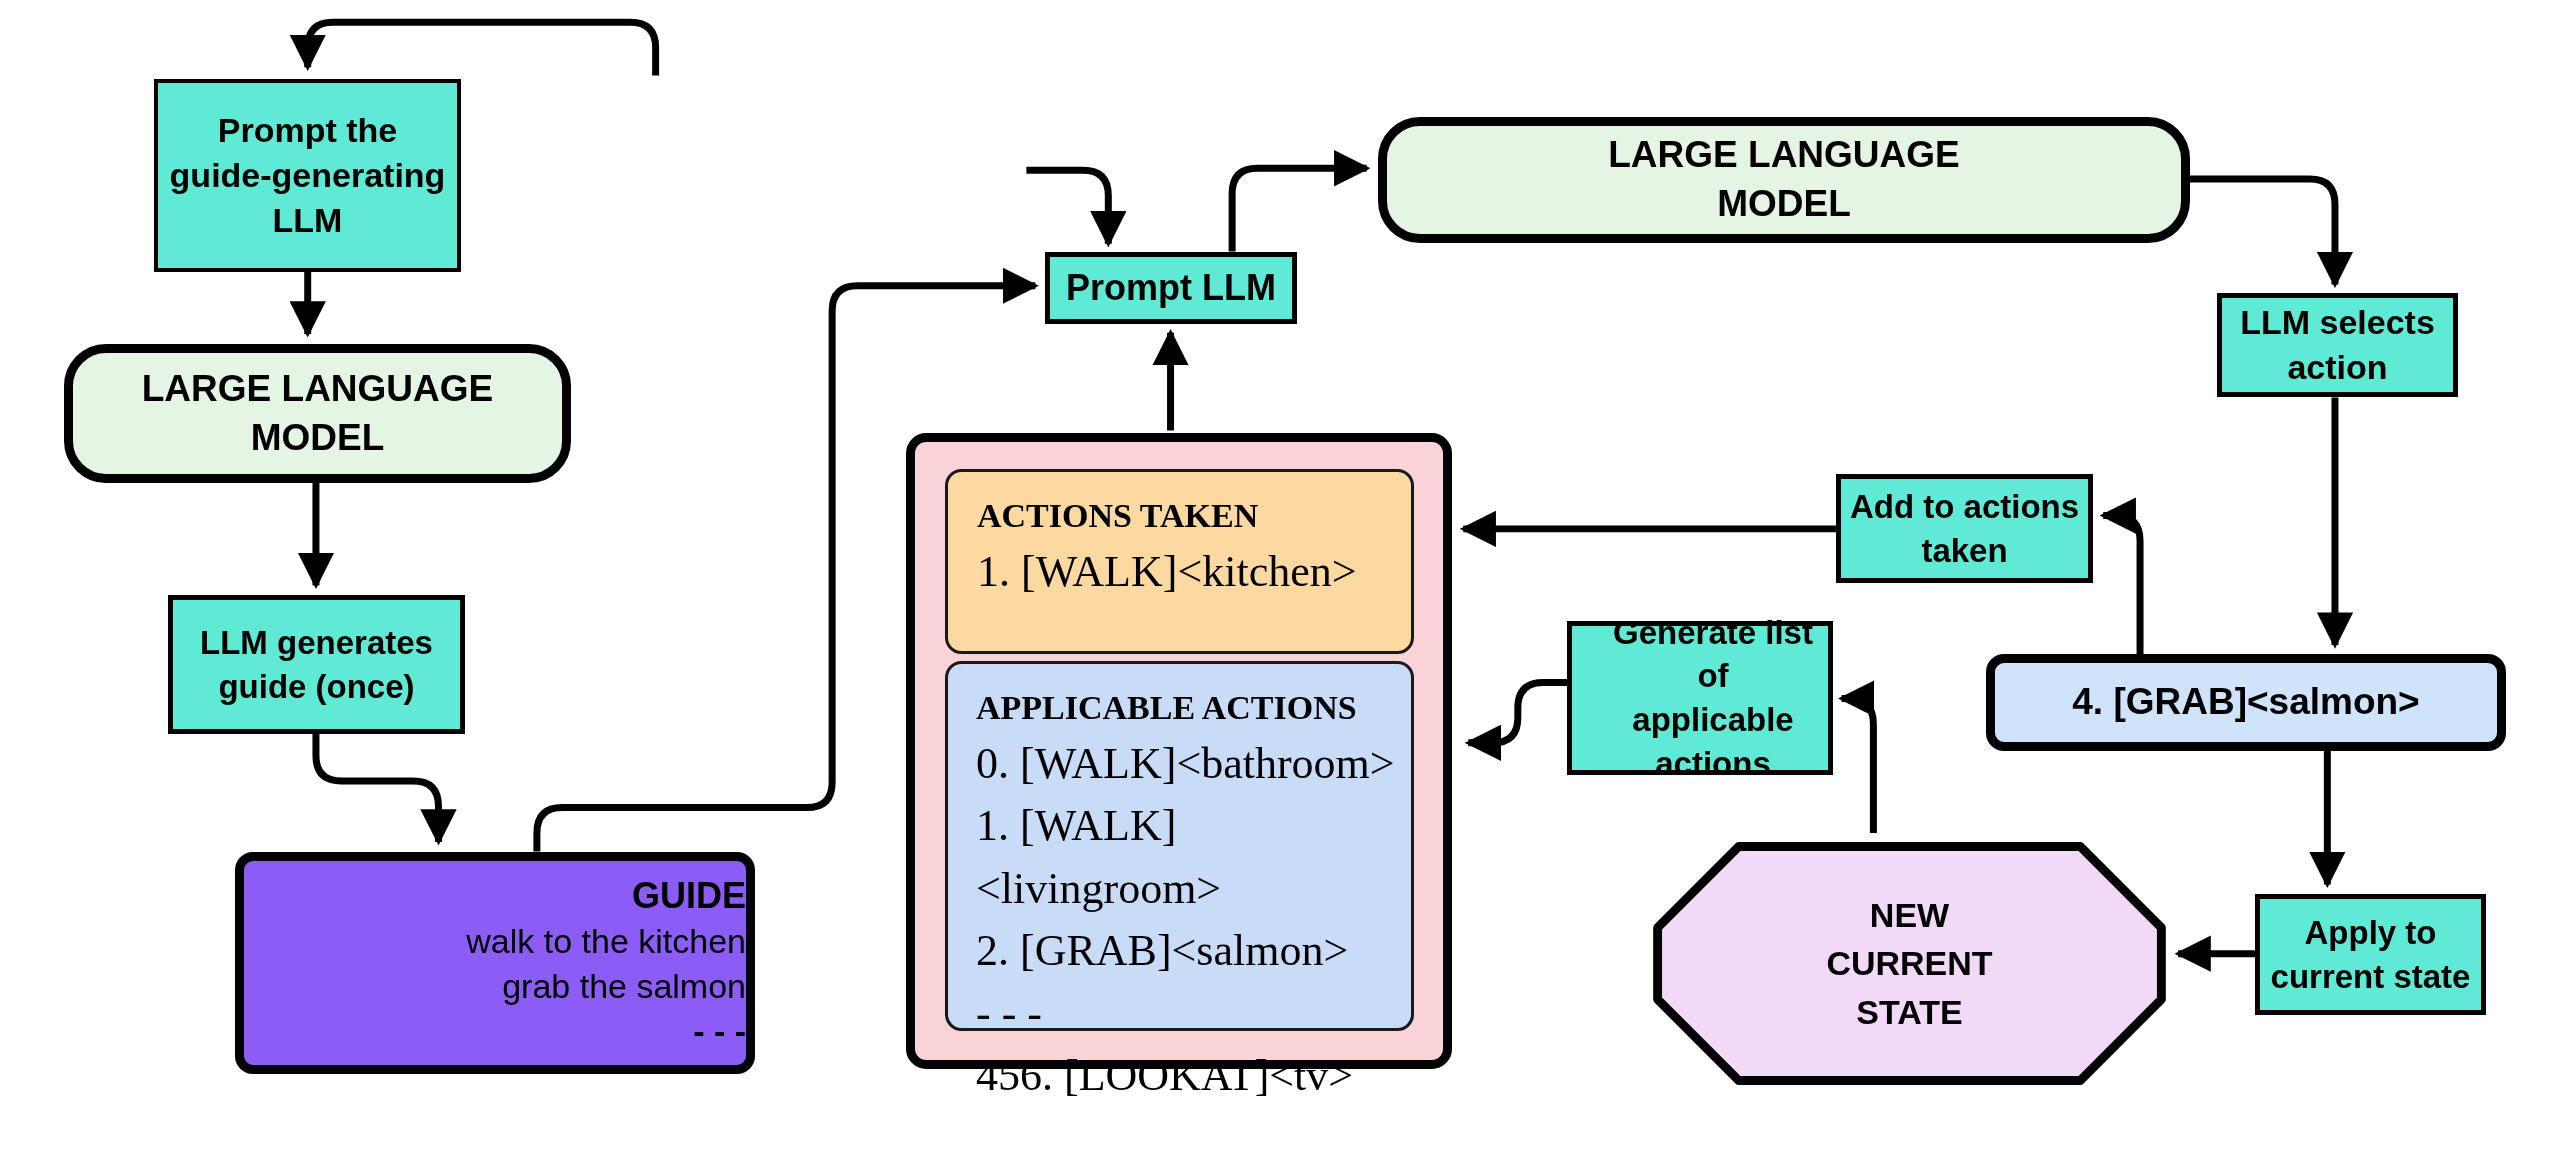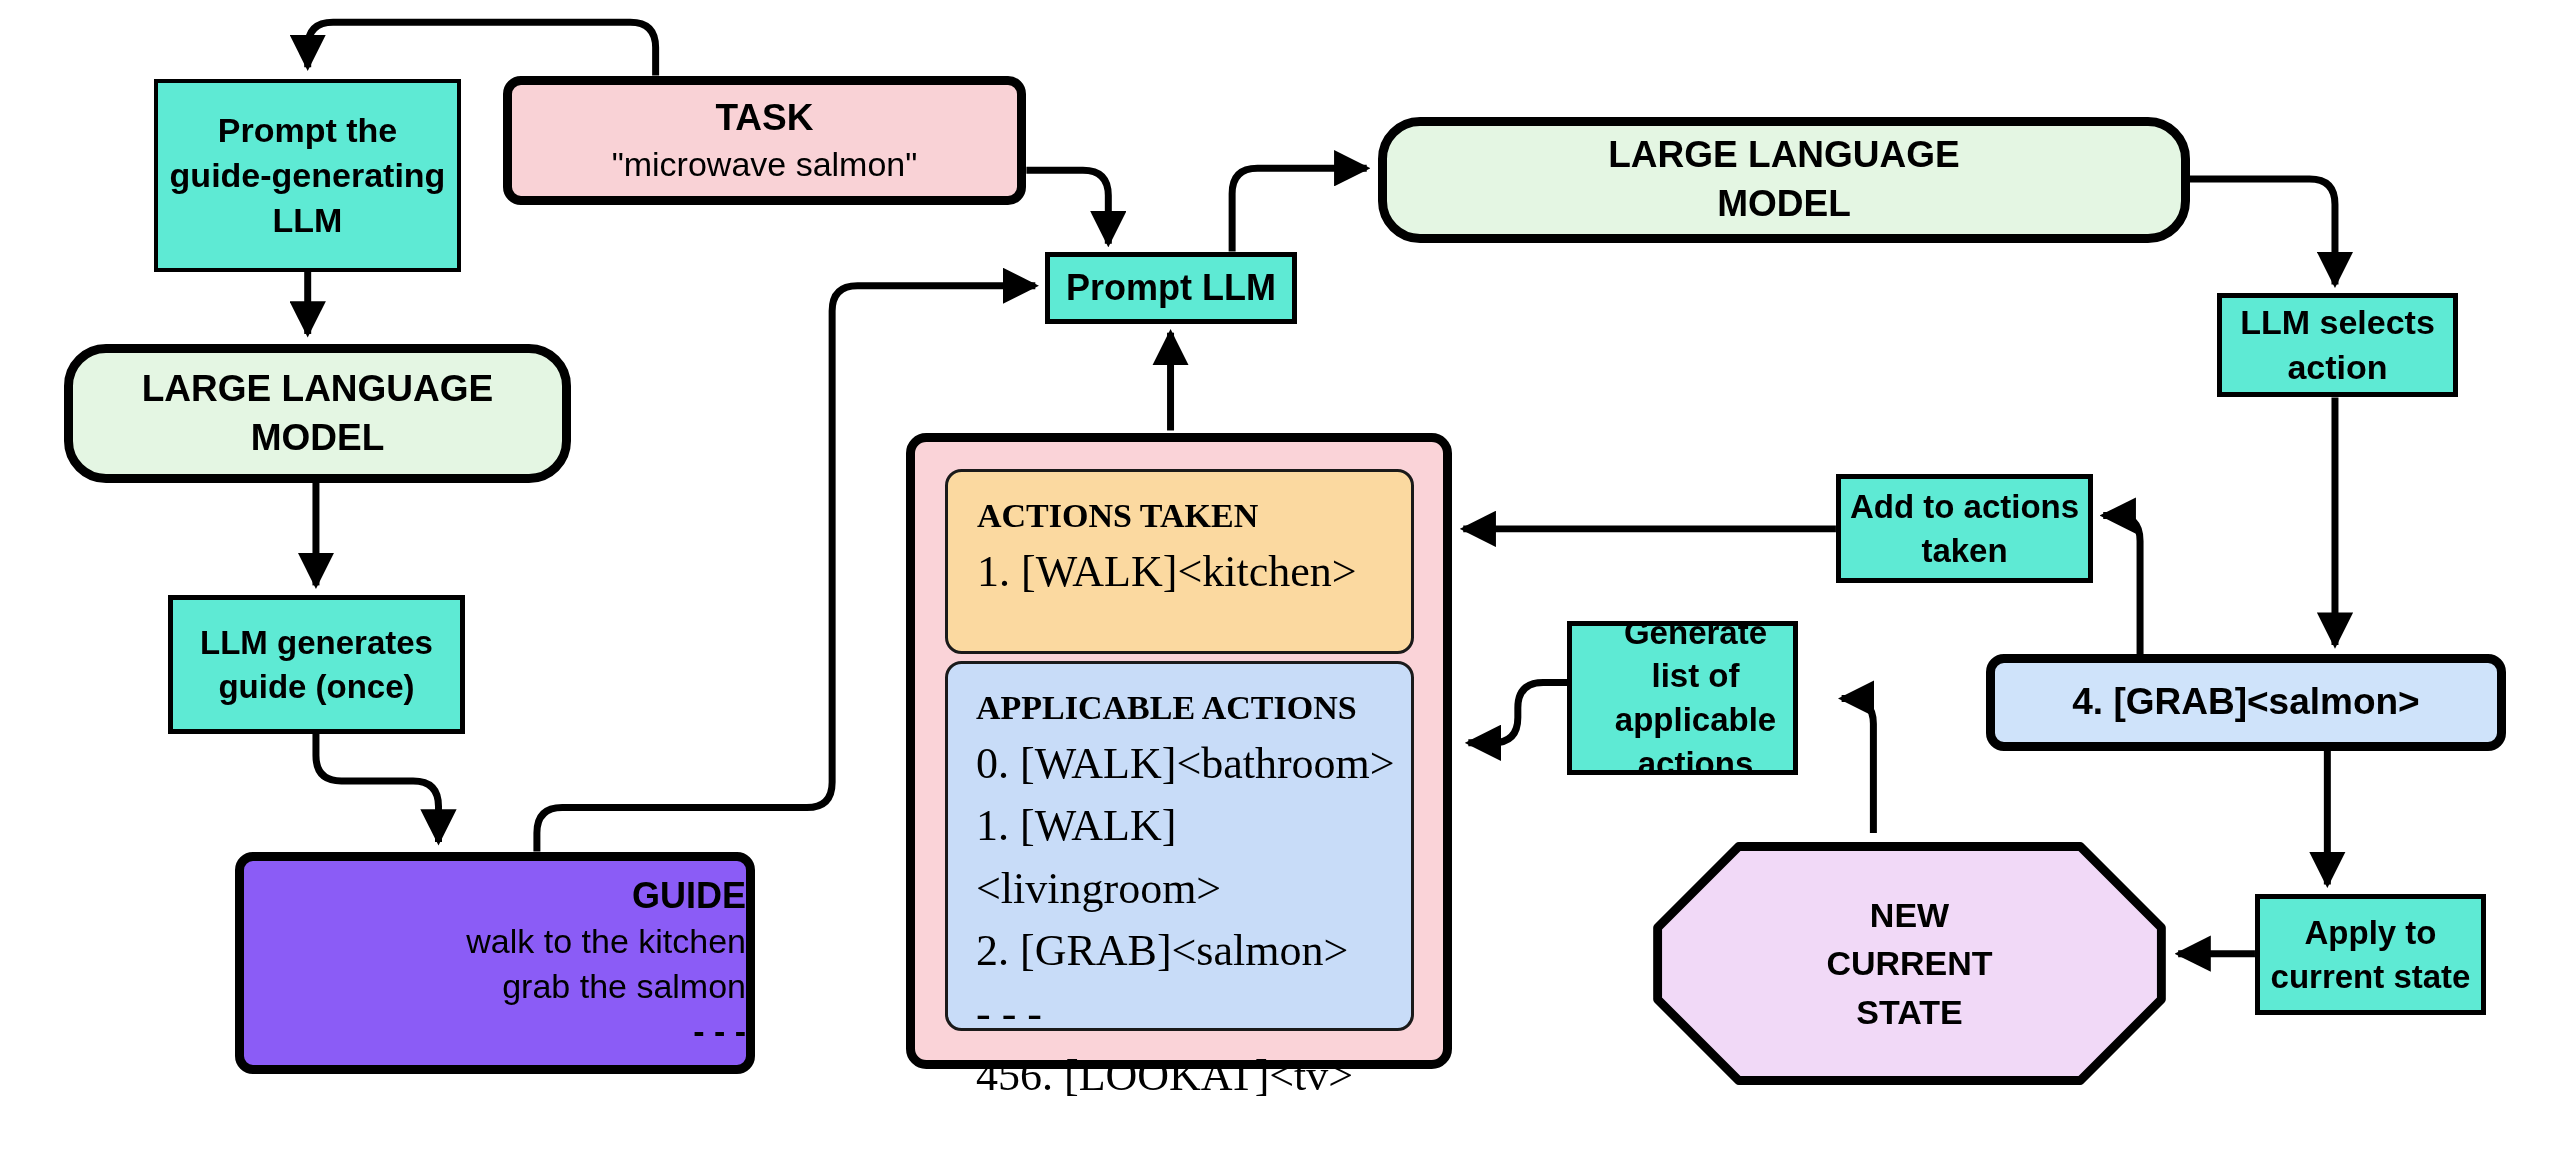--- a/index.html
+++ b/index.html
@@ -58,24 +58,20 @@
       <path d="M 1843 678 L 1843 524" marker-end="url(#ah)"></path>
     </g>
   </svg>
 
   <div class="node white-box" style="left:154px;top:79px;width:307px;height:193px;border-width:4.4px;font-size:34px;">
     <span>Prompt the</span>
     <span>guide-generating</span>
     <span>LLM</span>
   </div>
 
-  <div class="node cbox" style="left:503px;top:76px;width:523px;height:129px;background:#f9d2d6;font-size:37px;">
-    <span>TASK</span>
-    <span class="sub" style="font-size:34px;">"microwave salmon"</span>
-  </div>
 
   <div class="node pill" style="left:1378px;top:117px;width:812px;height:126px;background:#e4f6e3;font-size:37px;">
     <span>LARGE LANGUAGE</span>
     <span>MODEL</span>
   </div>
 
   <div class="node white-box" style="left:2217px;top:293px;width:241px;height:104px;font-size:34px;">
     <span>LLM selects</span>
     <span>action</span>
   </div>
@@ -97,21 +93,21 @@
       <span class="p-item">- - -</span>
       <span class="p-item">456. [LOOKAT]&lt;tv&gt;</span>
     </div>
   </div>
 
   <div class="node white-box" style="left:1836px;top:474px;width:257px;height:109px;font-size:33px;">
     <span>Add to actions</span>
     <span>taken</span>
   </div>
 
-  <div class="node white-box" style="left:1567px;top:621px;width:231px;height:154px;font-size:33px;padding-left:26px;">
+  <div class="node white-box" style="left:1567px;top:621px;width:266px;height:154px;font-size:33px;padding-left:26px;">
     <span>Generate list of</span>
     <span>applicable</span>
     <span>actions</span>
   </div>
 
   <div class="node cbox" style="left:1986px;top:654px;width:520px;height:97px;background:#cfe3fa;font-size:37px;">
     <span>4. [GRAB]&lt;salmon&gt;</span>
   </div>
 
   <div class="node" style="left:1653px;top:830px;width:513px;height:243px;margin-top:12px;">

